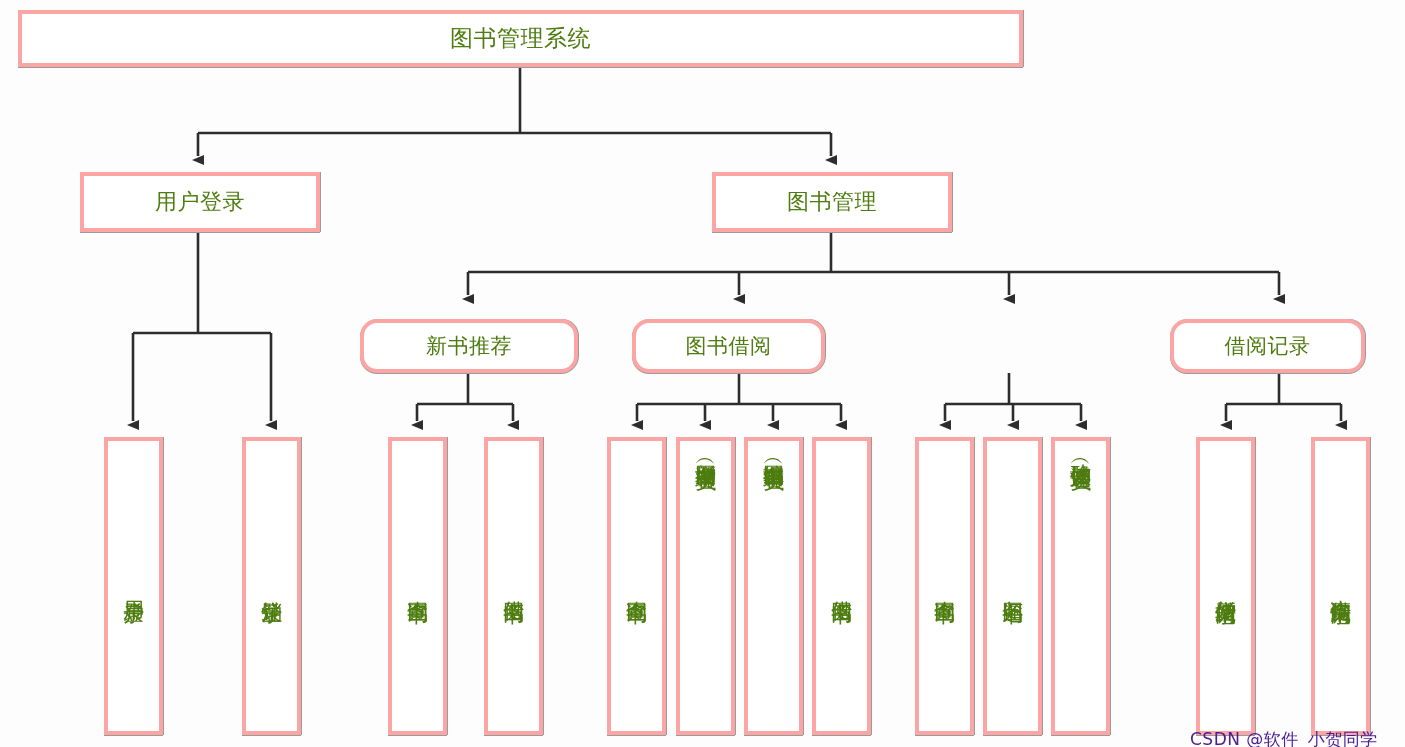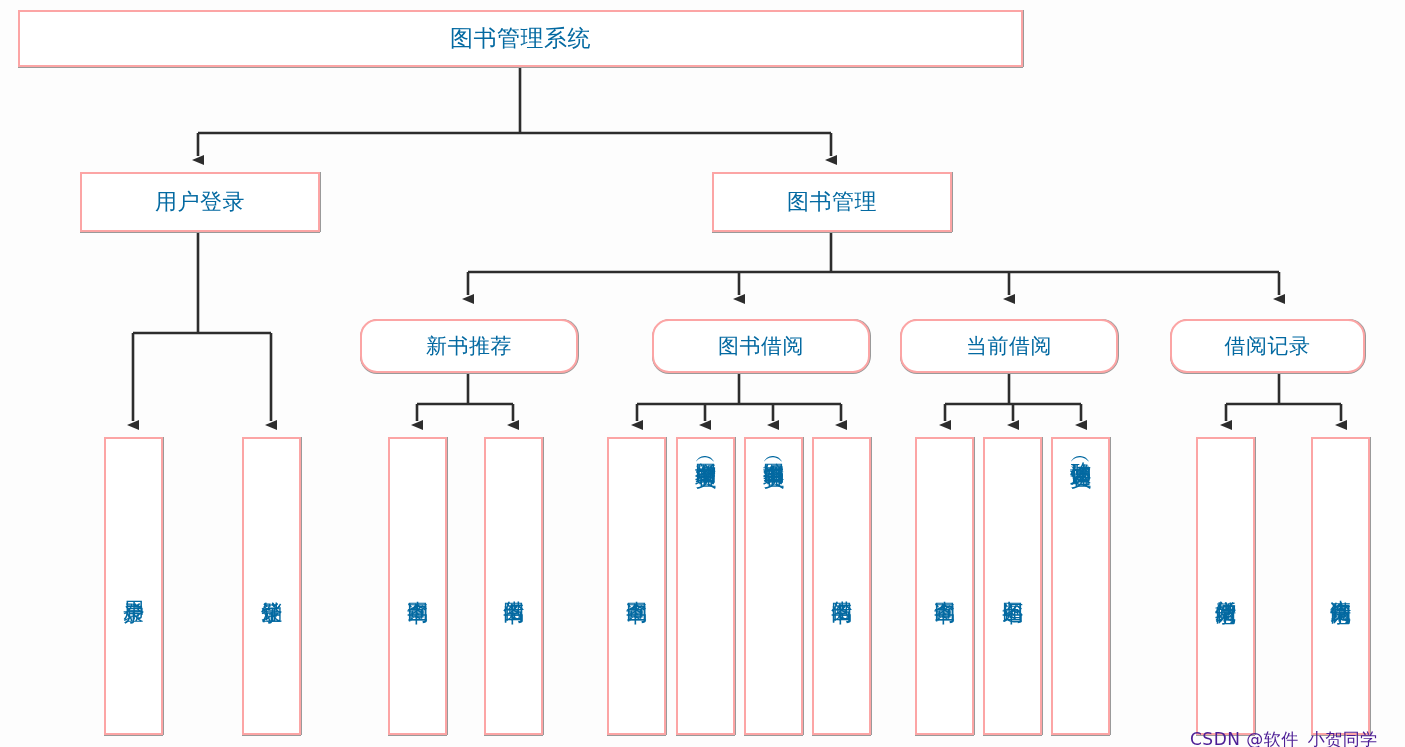--- a/index.html
+++ b/index.html
@@ -22,26 +22,26 @@
     left: 0;
     top: 0;
     width: 1405px;
     height: 747px;
     pointer-events: none;
   }
   .node {
     position: absolute;
     box-sizing: border-box;
     background: #ffffff;
-    border: 2px solid #fca5a5;
+    border: 4px solid #fca5a5;
     box-shadow: 0 1px 0 0 #9a9a9a, 1px 0 0 0 #9a9a9a;
     display: flex;
     align-items: center;
     justify-content: center;
-    color: #0369a1;
+    color: #4d7c0f;
   }
   .node-label {
     display: block;
     text-align: center;
     line-height: 1.0;
     letter-spacing: 0.5px;
   }
   
   .root {
     left: 18px;
@@ -148,25 +148,22 @@
   <div class="node lvl2" style="left:80px; top:172px; width:240px;">
     <span class="node-label">用户登录</span>
   </div>
   <div class="node lvl2" style="left:712px; top:172px; width:240px;align-items:center;">
     <span class="node-label">图书管理</span>
   </div>
 
   <div class="node lvl3" style="left:360px; top:319px; width:218px;">
     <span class="node-label">新书推荐</span>
   </div>
-  <div class="node lvl3" style="left:632px; top:319px; width:218px;margin-left:20px;">
+  <div class="node lvl3" style="left:632px; top:319px; width:193px;">
     <span class="node-label">图书借阅</span>
-  </div>
-  <div class="node lvl3" style="left:900px; top:319px; width:218px;">
-    <span class="node-label">当前借阅</span>
   </div>
   <div class="node lvl3" style="left:1170px; top:319px; width:195px;">
     <span class="node-label">借阅记录</span>
   </div>
 
   <div class="node leaf leaf-short" style="left:104px; width:59px;">
     <span class="node-label">用户登录</span>
   </div>
   <div class="node leaf leaf-short" style="left:242px; width:59px;">
     <span class="node-label">注销登录</span>

